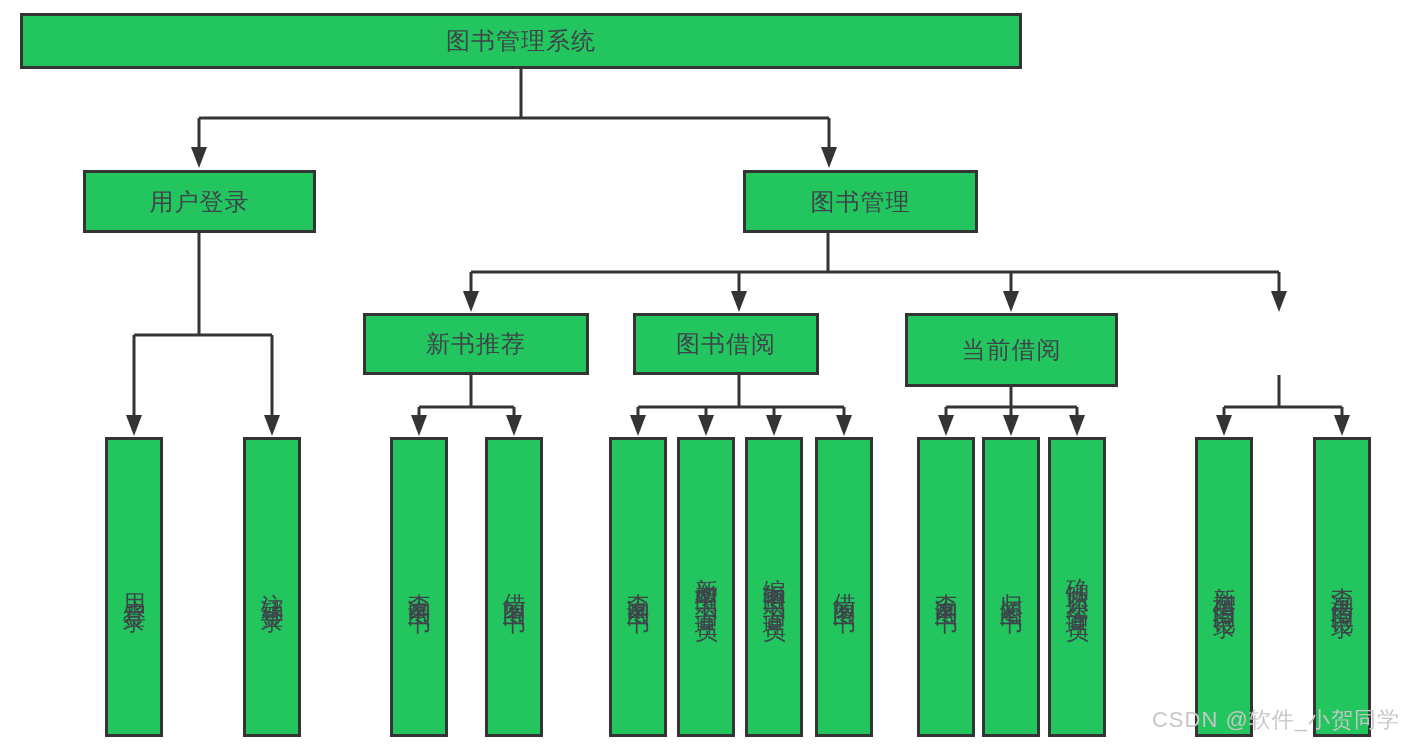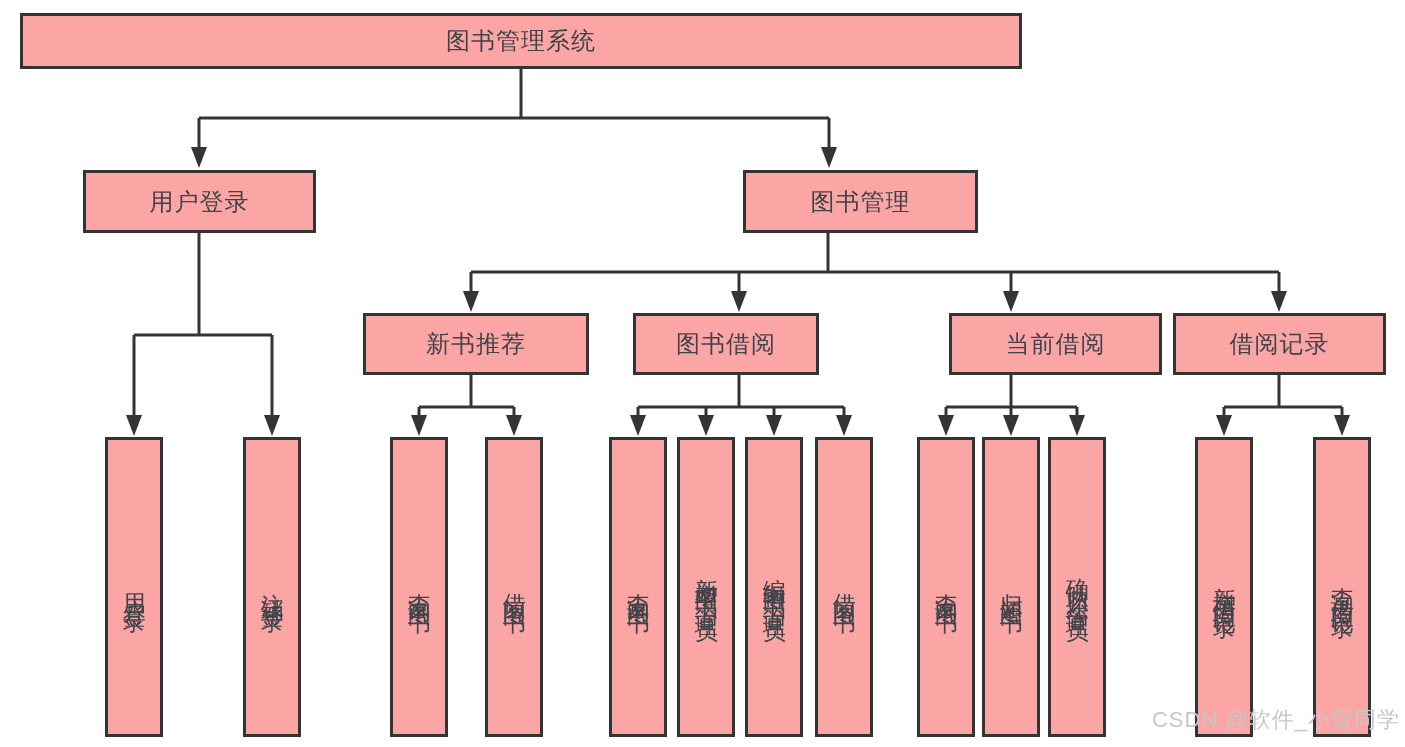--- a/index.html
+++ b/index.html
@@ -19,21 +19,21 @@
     position: absolute;
     left: 0;
     top: 0;
     width: 1405px;
     height: 747px;
   }
   .node {
     position: absolute;
     box-sizing: border-box;
     border: 3px solid #343434;
-    background: #fca5a5;
+    background: #22c55e;
     color: #3f434a;
     display: flex;
     align-items: center;
     justify-content: center;
   }
   .hbox {
     font-size: 24px;
     letter-spacing: 1px;
     white-space: nowrap;
   }
@@ -102,22 +102,21 @@
     </g>
   </svg>
 
   <div class="node hbox" style="left:20px; top:13px; width:1002px; height:56px;">图书管理系统</div>
 
   <div class="node hbox" style="left:83px; top:170px; width:233px; height:63px;">用户登录</div>
   <div class="node hbox" style="left:711px; top:170px; width:235px; height:63px;margin-left:32px;">图书管理</div>
 
   <div class="node hbox" style="left:363px; top:313px; width:226px; height:62px;">新书推荐</div>
   <div class="node hbox" style="left:633px; top:313px; width:186px; height:62px;">图书借阅</div>
-  <div class="node hbox" style="left:949px; top:313px; width:213px; height:62px;">当前借阅</div>
-  <div class="node hbox" style="left:1173px; top:313px; width:213px; height:62px;">借阅记录</div>
+  <div class="node hbox" style="left:905px; top:313px; width:213px; height:74px;">当前借阅</div>
 
   <div class="node vbox" style="left:105px; top:437px; width:58px; height:300px;">
     <span class="vtext">用户登录</span>
   </div>
   <div class="node vbox" style="left:243px; top:437px; width:58px; height:300px;">
     <span class="vtext">注销登录</span>
   </div>
 
   <div class="node vbox" style="left:390px; top:437px; width:58px; height:300px;">
     <span class="vtext">查询图书</span>

